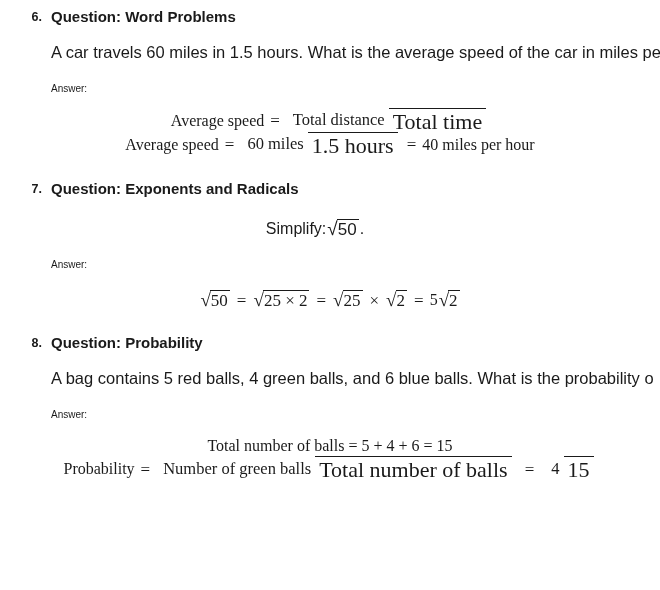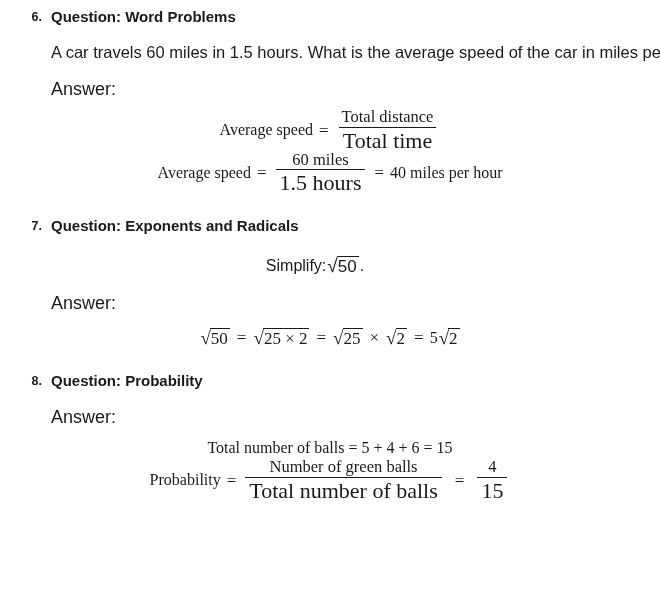--- a/index.html
+++ b/index.html
@@ -53,21 +53,21 @@
     line-height: 20px;
     white-space: nowrap;
     margin-top: 16px;
   }
   .qbody.centered {
     text-align: center;
     padding-right: 81px;
   }
   .answer-label {
     font-family: "Liberation Sans", sans-serif;
-    font-size: 18px;
+    font-size: 10px;
     font-weight: 400;
     color: #1a1a1a;
     line-height: 18px;
     margin-top: 18px;
   }
 
   
   .mathblock {
     font-family: "Liberation Serif", serif;
     color: #1a1a1a;
@@ -89,21 +89,21 @@
     font-size: 17px;
   }
   .mtxt {
     font-size: 16px;
     text-align: center;
   }
 
   
   .frac {
     display: inline-flex;
-    flex-direction: column;
+    flex-direction: row;
     align-items: center;
     vertical-align: middle;
     margin: 0 3px;
     line-height: 1.08;
   }
   .frac > .num {
     padding: 0 4px 1px 4px;
     font-size: 16.5px;
   }
   .frac > .den {
@@ -208,20 +208,21 @@
           <span class="radsign">√</span>
           <span class="radicand">2</span>
         </span>
       </div>
     </div>
   </div>
 
   <div class="qitem" style="margin-top:24px;">
     <div class="qnum">8.</div>
     <div class="qhead">Question: Probability</div>
+    <div class="qbody">A bag contains 5 red balls, 4 green balls, and 6 blue balls. What is the probability o</div>
     <div class="answer-label">Answer:</div>
 
     <div class="mathblock" style="margin-top:14px;">
       <div class="mathline">
         <span class="mtxt">Total number of balls = 5 + 4 + 6 = 15</span>
       </div>
       <div class="mathline" style="margin-top:2px;">
         <span class="mtxt">Probability</span>
         <span class="mop">=</span>
         <span class="frac">

